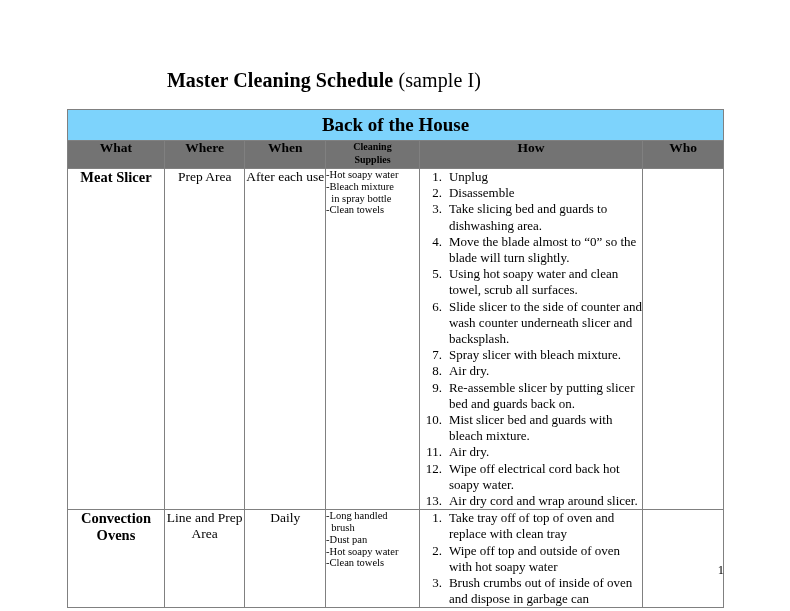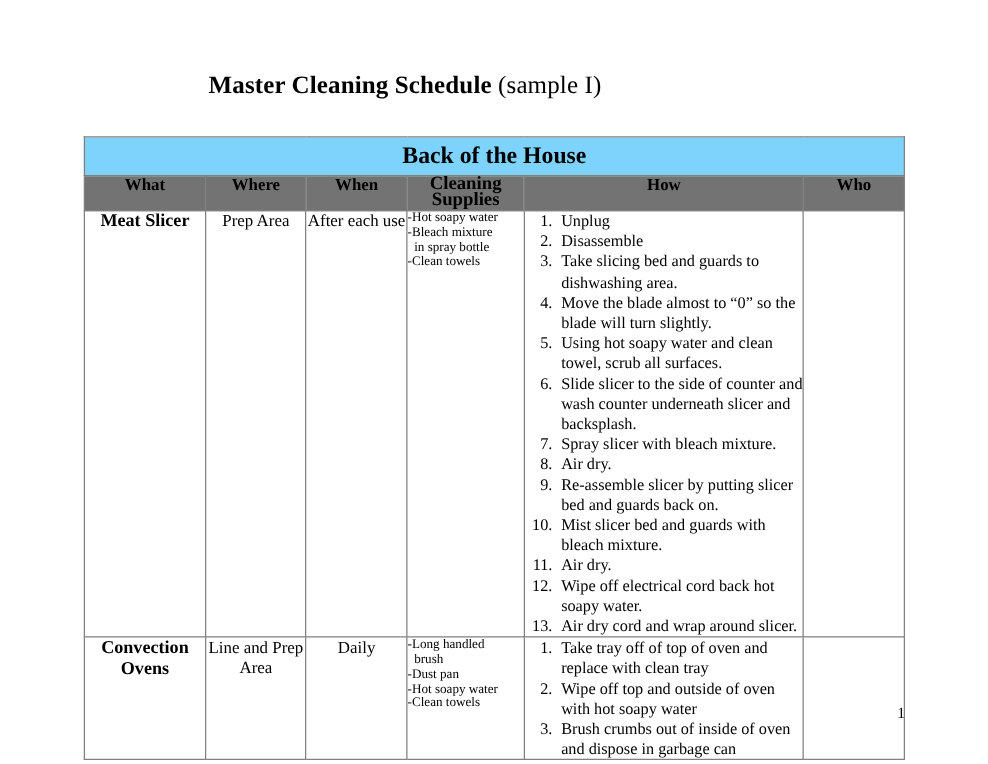--- a/index.html
+++ b/index.html
@@ -20,21 +20,21 @@
     position: relative;
     width: 790px;
     height: 611px;
     box-sizing: border-box;
   }
 
   
   .doc-title {
     position: absolute;
     left: 0;
-    top: 56px;
+    top: 68px;
     width: 648px;
     text-align: center;
     font-size: 20px;
     line-height: 24px;
     letter-spacing: 0.1px;
   }
   .doc-title .strong { font-weight: bold; }
   .doc-title .regular { font-weight: normal; }
 
   
@@ -76,21 +76,21 @@
     background: #737373;
     text-align: center;
     font-weight: bold;
     font-size: 13.5px;
     line-height: 14px;
     height: 27px;
     vertical-align: middle;
     padding: 2px 1px;
   }
   .colhead.small {
-    font-size: 15px;
+    font-size: 10px;
     line-height: 12.5px;
   }
 
   
   .cell-what {
     text-align: center;
     font-weight: bold;
     font-size: 14.5px;
     line-height: 17px;
     padding: 6px 3px 3px 3px;

